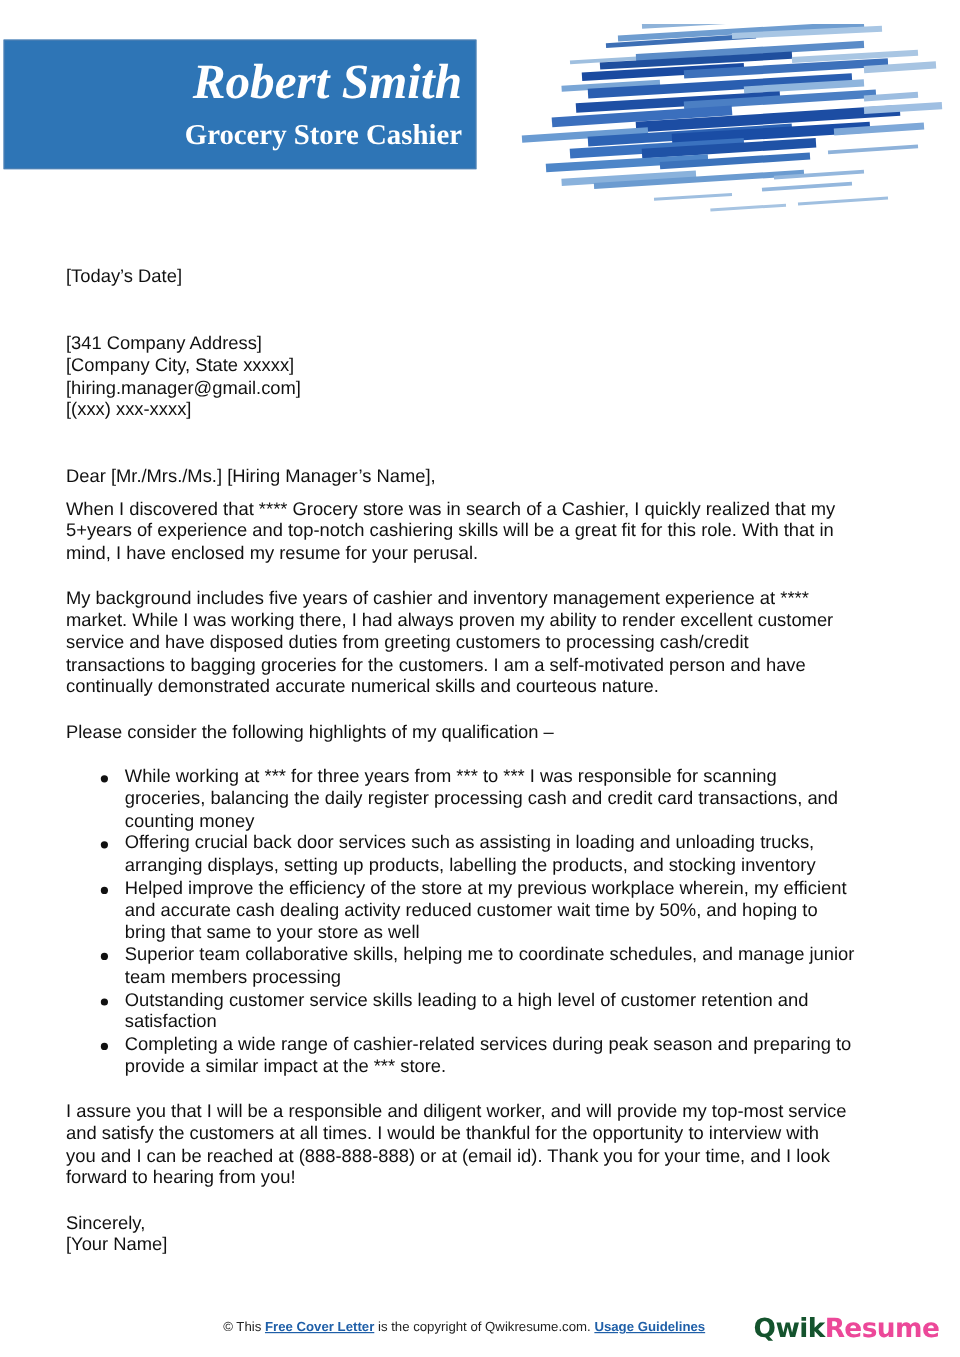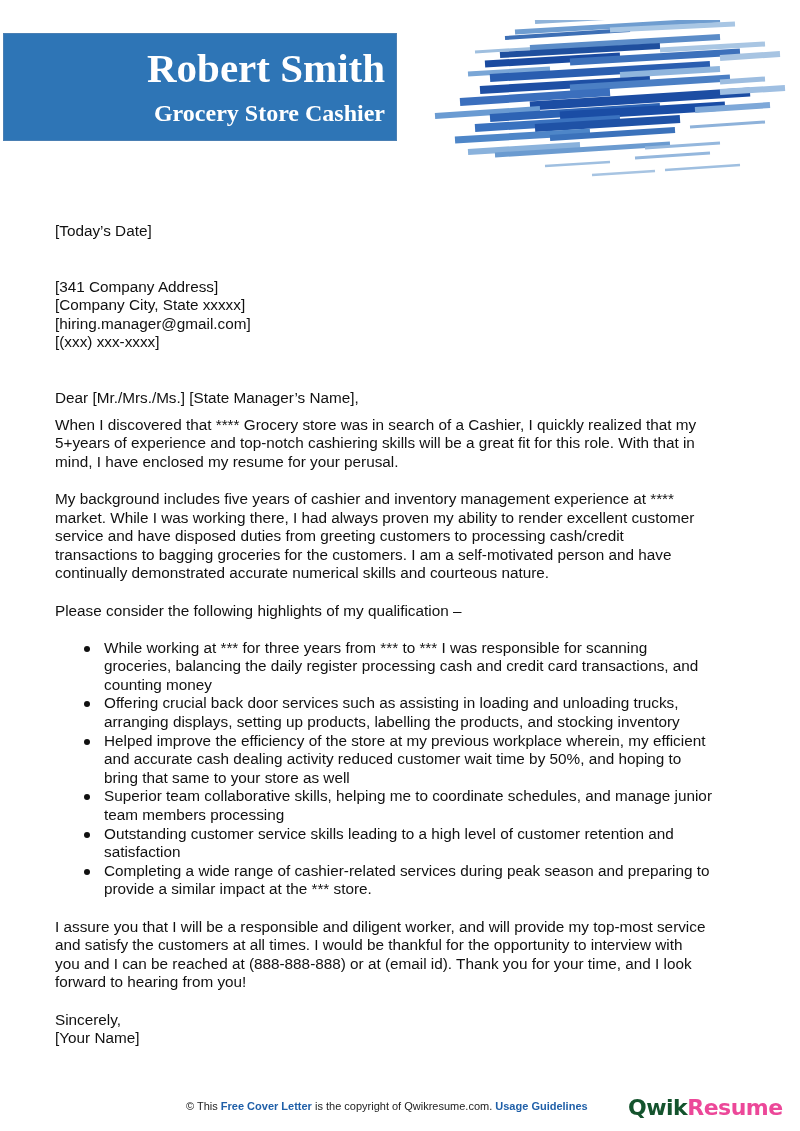--- a/index.html
+++ b/index.html
@@ -1,35 +1,35 @@
 <!DOCTYPE html>
 <html><head>
 <meta charset="utf-8">
 <style>
   html, body { margin: 0; padding: 0; background: #ffffff; }
   body { width: 800px; height: 1131px; position: relative; overflow: hidden;
          font-family: "Liberation Sans", sans-serif; color: #111; }
   .header-box { position: absolute; left: 3px; top: 33px; width: 394px; height: 108px;
     background: #2e75b6; border: 1px solid #4a7fb3; box-sizing: border-box; }
   .name { position: absolute; right: 11px; top: 10px; font-family: "Liberation Serif", "DejaVu Serif", serif;
-    font-weight: bold; font-size: 41px; color: #fff; line-height: 48px; white-space: nowrap; }
+    font-weight: bold; font-size: 41px; color: #fff; line-height: 48px; white-space: nowrap; font-style: italic; }
   .jobtitle { position: absolute; right: 11px; top: 64px; font-family: "Liberation Serif", "DejaVu Serif", serif;
     font-weight: bold; font-size: 24px; color: #fff; line-height: 30px; white-space: nowrap; }
   .deco { position: absolute; left: 420px; top: 20px; width: 380px; height: 170px; }
   .body { position: absolute; left: 55px; top: 222px; width: 720px; font-size: 15.3px; line-height: 18.6px; }
   .line { white-space: nowrap; }
   .gap-lg { height: 37px; }
   .gap-md { height: 18.6px; }
   ul.bullets { list-style: none; margin: 0; padding: 0; }
   ul.bullets li { position: relative; padding-left: 49px; }
   ul.bullets li::before { content: ""; position: absolute; left: 29px; top: 7px; width: 6px; height: 6px;
     border-radius: 50%; background: #111; }
   .footer { position: absolute; left: 0; top: 1098px; width: 800px; height: 20px; }
   .copyright { position: absolute; left: 186px; top: 2px; font-size: 11px; color: #222; white-space: nowrap; }
-  .copyright a { color: #1f5fa8; font-weight: bold; }
+  .copyright a { color: #1f5fa8; font-weight: bold; text-decoration: underline; }
   .logo { position: absolute; left: 628px; top: -3px; font-size: 22px; font-weight: bold; white-space: nowrap;
     font-family: "DejaVu Sans", sans-serif; letter-spacing: -0.5px; }
   .logo .qwik { color: #14532d; }
   .logo .resume { color: #ec4899; }
 </style>
 </head>
 <body>
 
 <div class="header-box">
   <div class="name">Robert Smith</div>
@@ -80,21 +80,21 @@
 <div class="body">
   <div class="line">[Today’s Date]</div>
   <div class="gap-lg"></div>
   <div>
     <div class="line">[341 Company Address]</div>
     <div class="line">[Company City, State xxxxx]</div>
     <div class="line">[hiring.manager@gmail.com]</div>
     <div class="line">[(xxx) xxx-xxxx]</div>
   </div>
   <div class="gap-lg"></div>
-  <div class="line">Dear [Mr./Mrs./Ms.] [State Manager’s Name],</div>
+  <div class="line">Dear [Mr./Mrs./Ms.] [Hiring Manager’s Name],</div>
   <div style="height:8px"></div>
   <div>
     <div class="line">When I discovered that **** Grocery store was in search of a Cashier, I quickly realized that my</div>
     <div class="line">5+years of experience and top-notch cashiering skills will be a great fit for this role. With that in</div>
     <div class="line">mind, I have enclosed my resume for your perusal.</div>
   </div>
   <div class="gap-md"></div>
   <div>
     <div class="line">My background includes five years of cashier and inventory management experience at ****</div>
     <div class="line">market. While I was working there, I had always proven my ability to render excellent customer</div>

